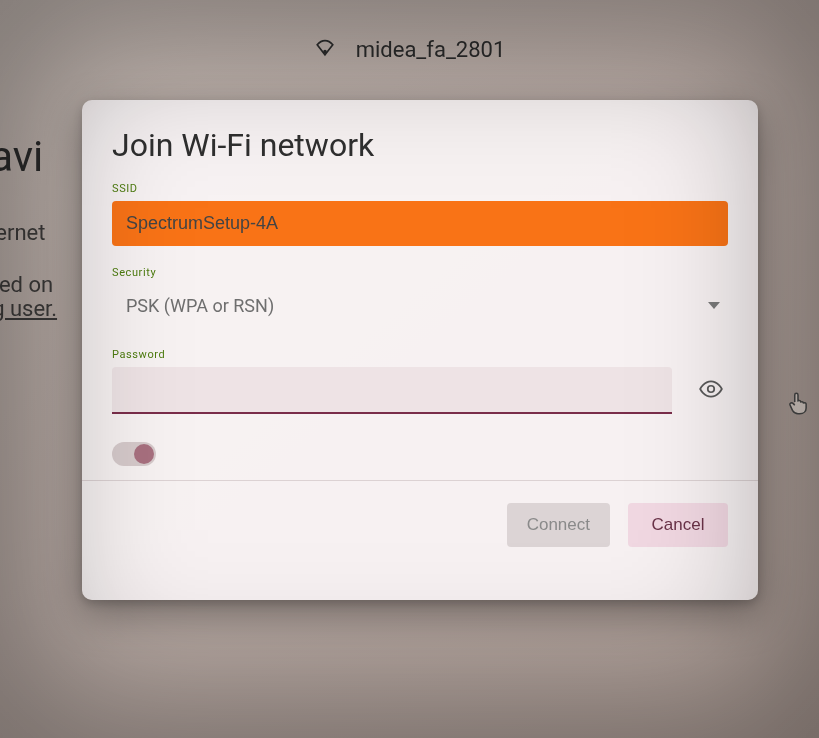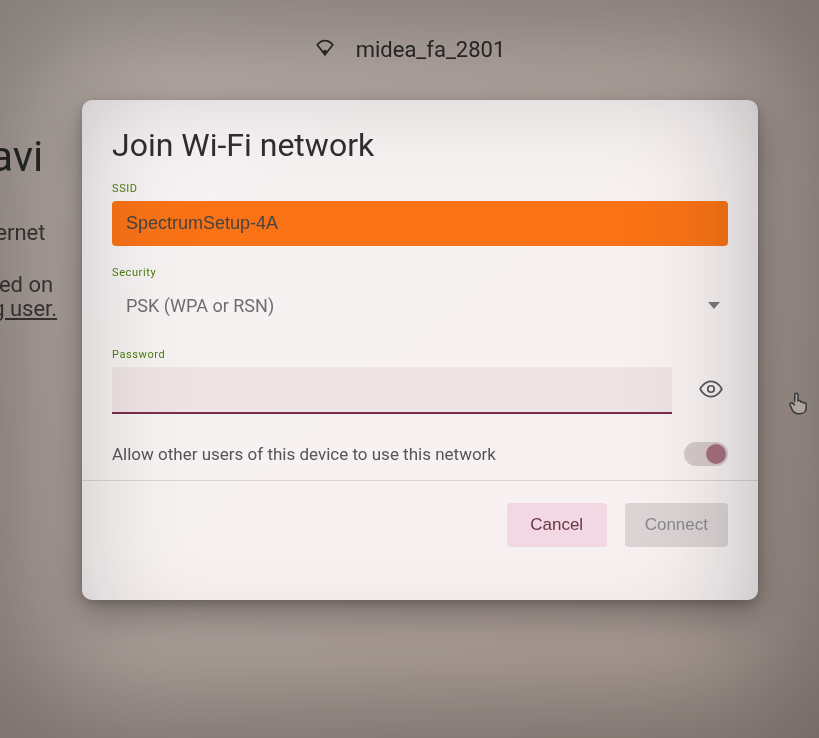--- a/index.html
+++ b/index.html
@@ -142,25 +142,24 @@
       <span>
         <svg viewBox="0 0 24 24">
             <path d="M2 12s3.5-7 10-7 10 7 10 7-3.5 7-10 7S2 12 2 12z"></path>
             <circle cx="12" cy="12" r="3"></circle>
           </svg>
       </span>
     </button>
   </div>
 
   <div class="switch-row">
-    <span>Allow other users of this device to use this network</span>
     <div class="switch">
       <div class="knob"></div>
     </div>
   </div>
 
   <div class="dialog-sep"></div>
 
   <div class="button-row">
+    <button class="btn btn-connect">Connect</button>
     <button class="btn btn-cancel">Cancel</button>
-    <button class="btn btn-connect">Connect</button>
   </div>
 </div>
 
 </body></html>

